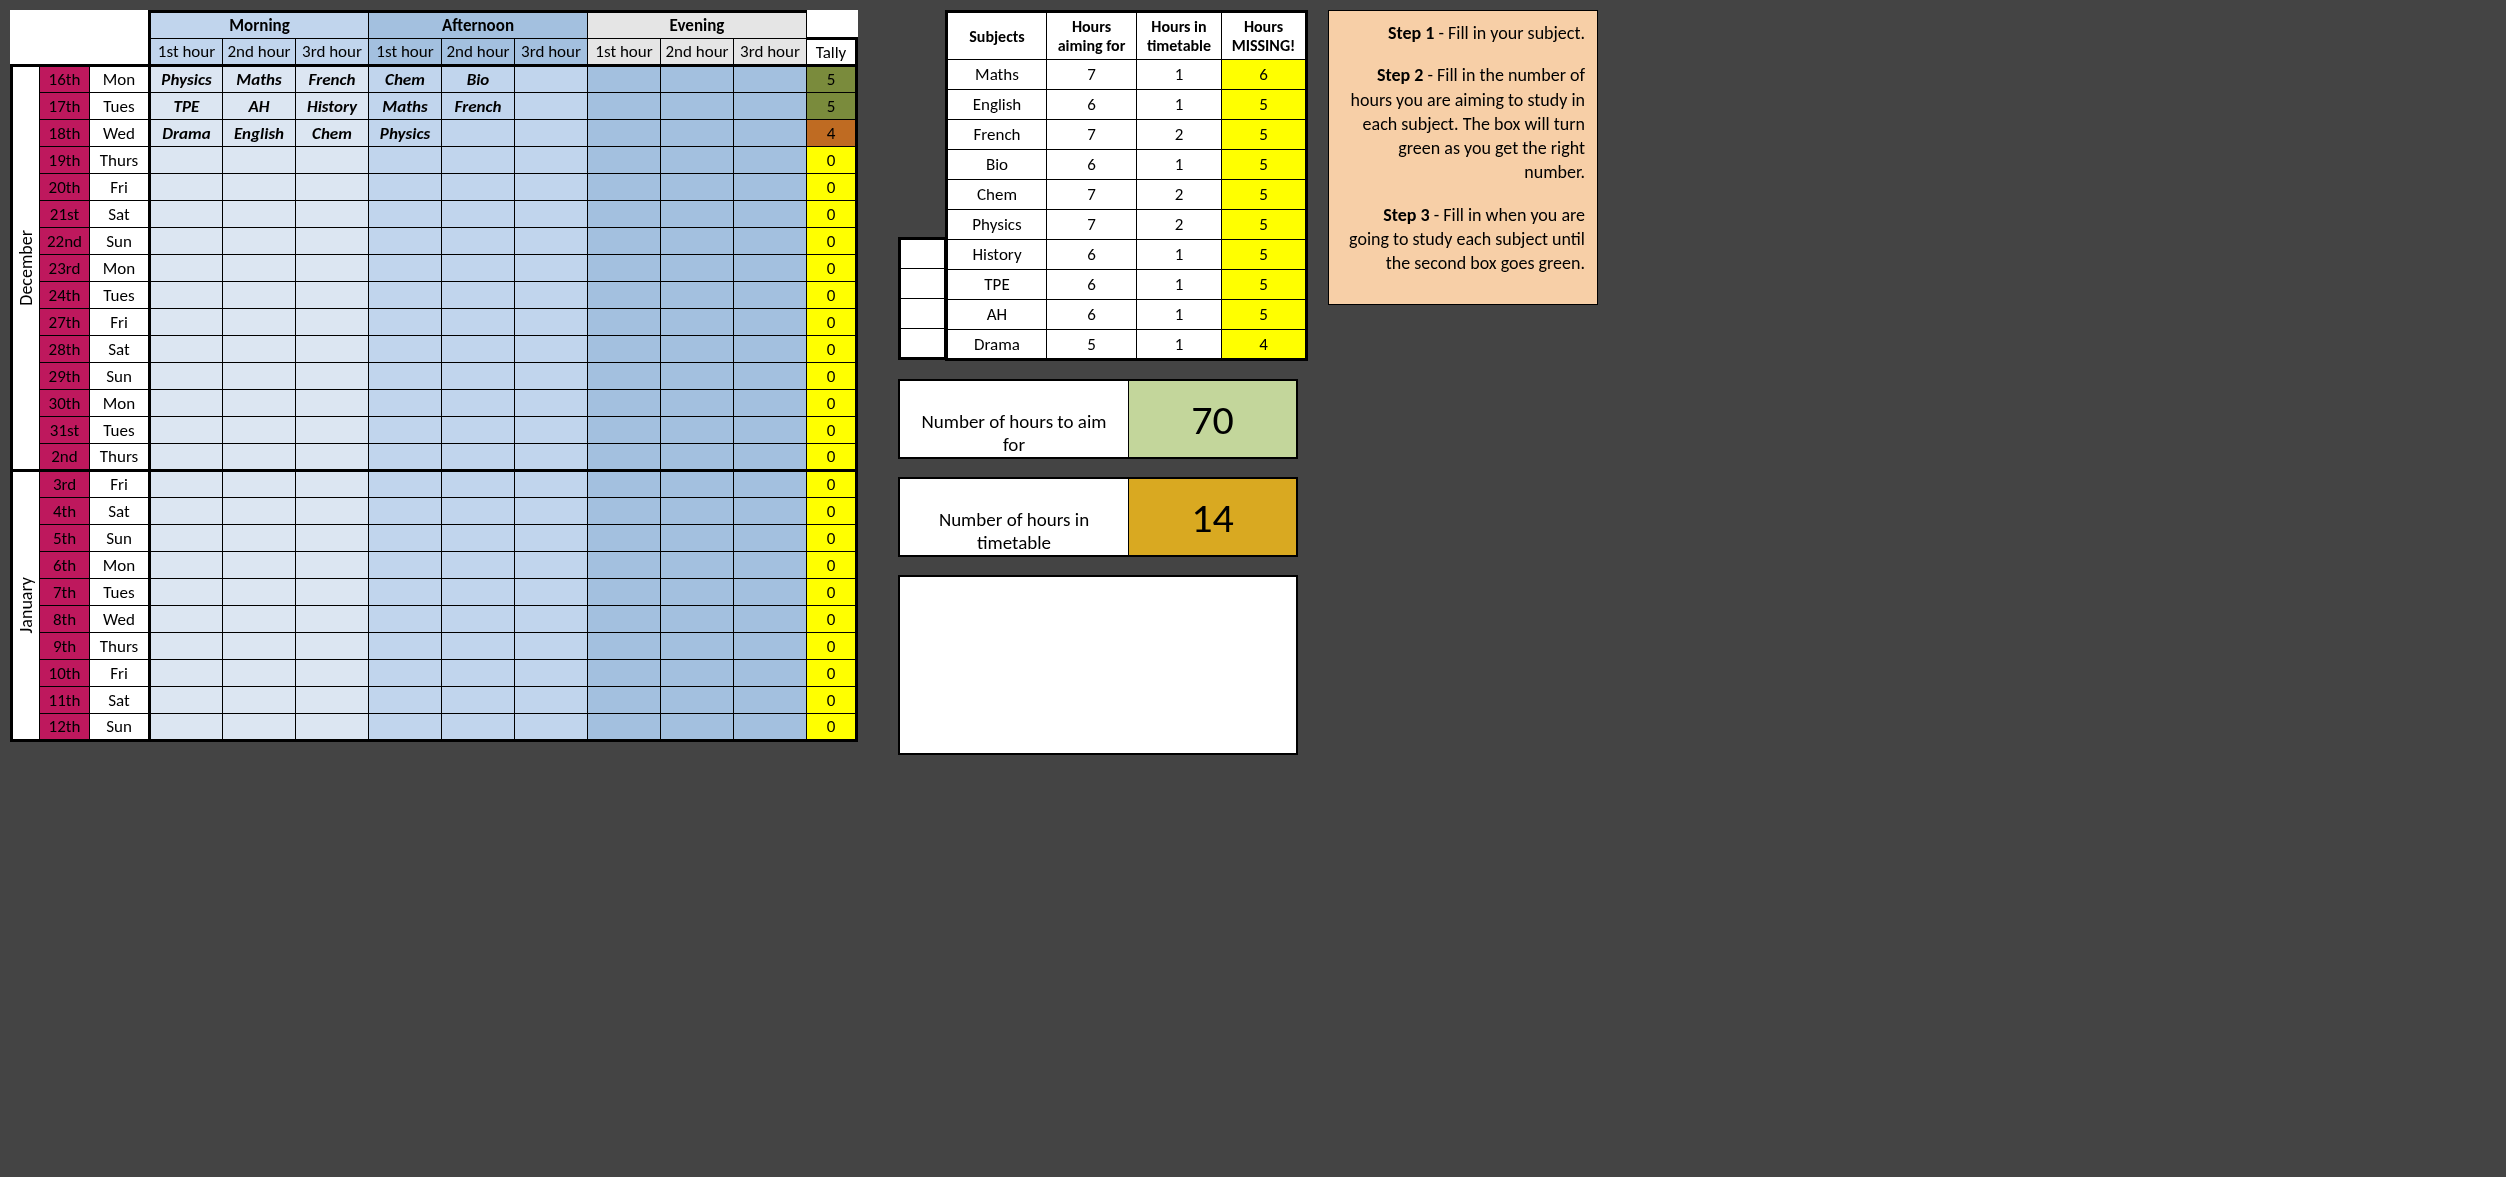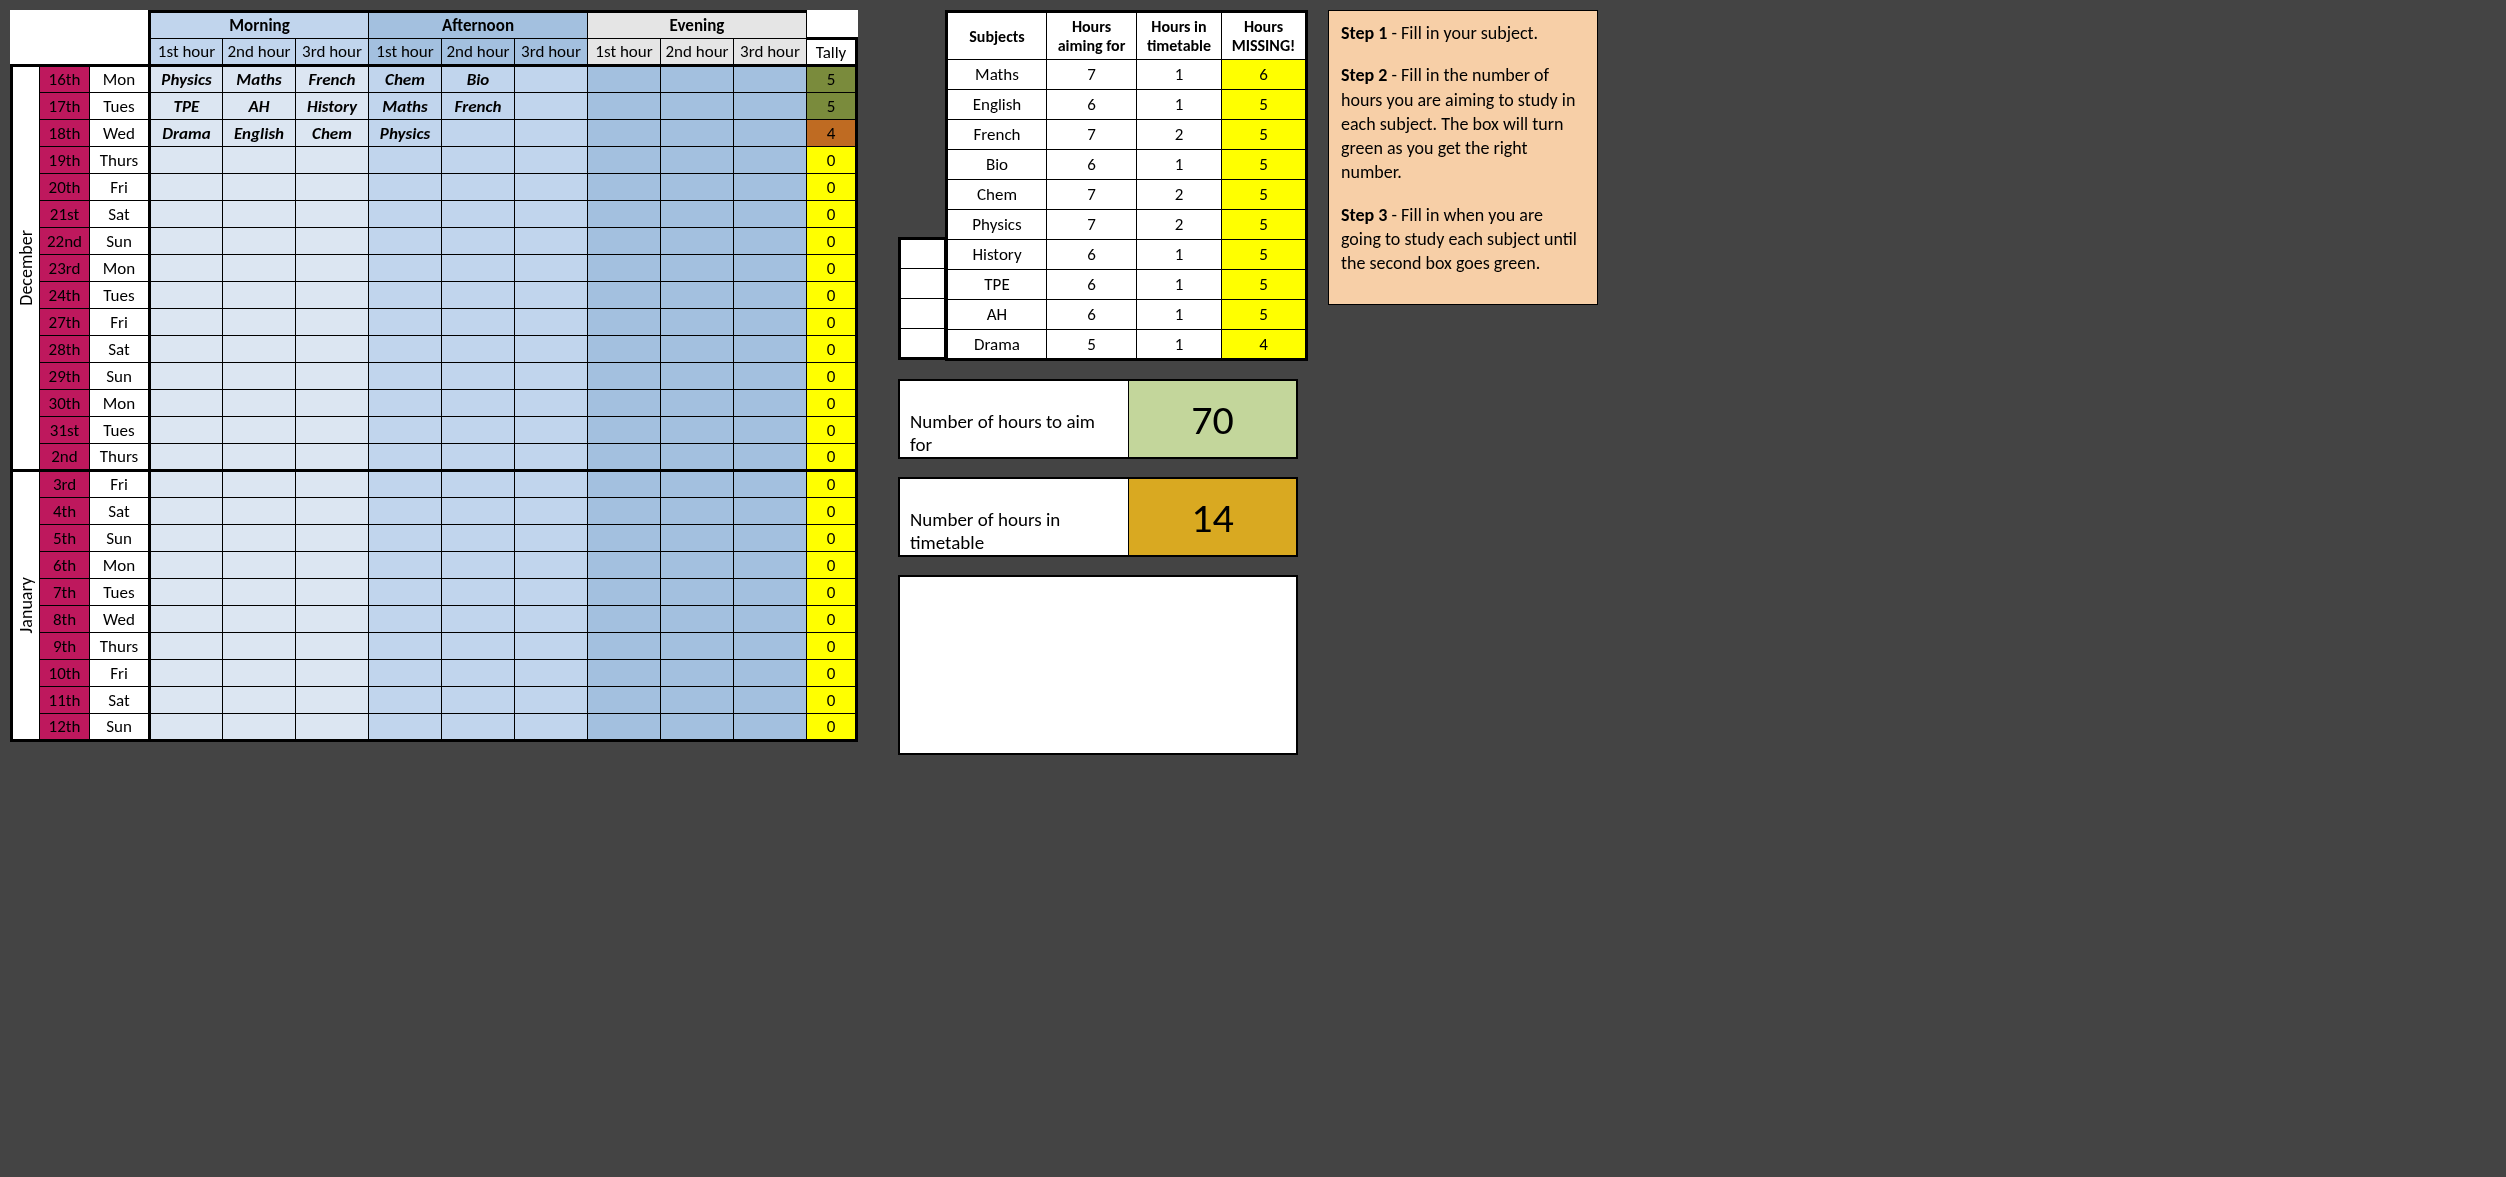--- a/index.html
+++ b/index.html
@@ -79,40 +79,40 @@
   .summary {
     width:400px;
     border:2px solid #000;
     background:#fff;
     display:flex;
     height:80px;
   }
   .summary .lbl {
     flex:1;
     display:flex; align-items:center; justify-content:center;
-    text-align:left; font-size:19px; padding:0 10px;margin-top:28px;
+    text-align:center; font-size:19px; padding:0 10px;margin-top:28px;
   }
   .summary .val {
     width:168px;
     display:flex; align-items:center; justify-content:center;
     font-size:42px;
     border-left:1px solid #000;
   }
   .val-green  { background:#c3d69b; }
   .val-yellow { background:#d9a921; }
   .whitebox { width:400px; height:180px; background:#fff; border:2px solid #000;}
   .instructions {
     width:270px;
     background:#f7cfa7;
     border:1px solid #000;
     padding:10px 12px;
     font-size:18px;
     line-height:1.35;
   }
-  .instructions p { margin:0 0 18px 0;}
+  .instructions p { margin:0 0 18px 0;text-align:right;}
 </style>
 </head>
 <body>
 
 <div class="wrap">
 
   <table class="timetable" id="tt">
       <tbody>
         <tr>
           <td class="noborder col-month"></td>

